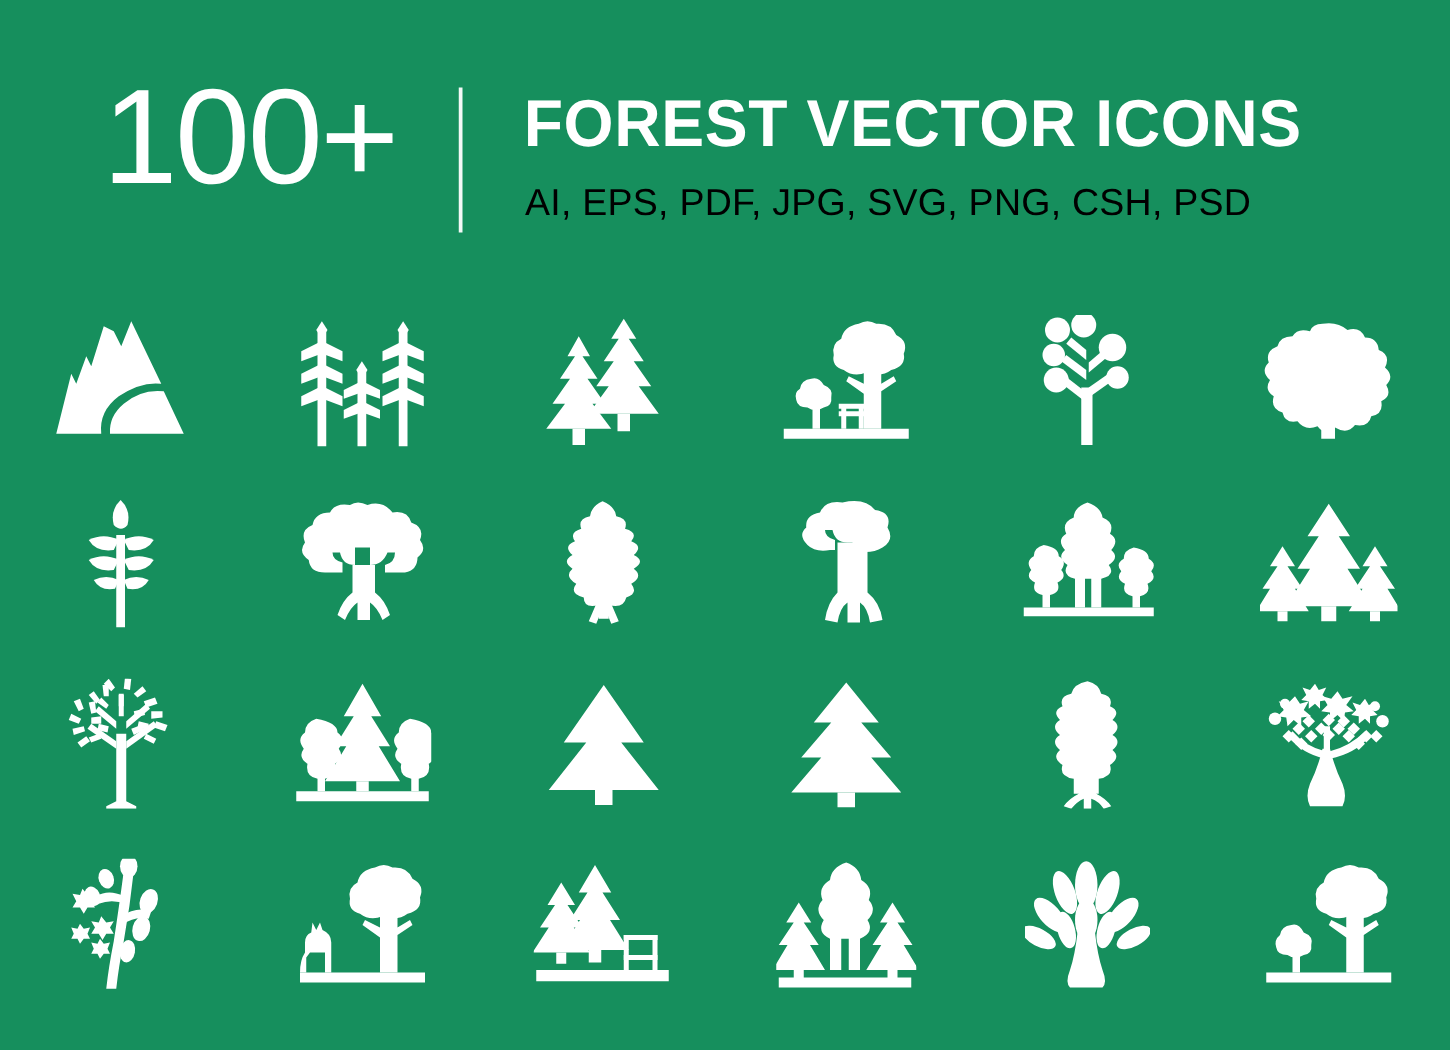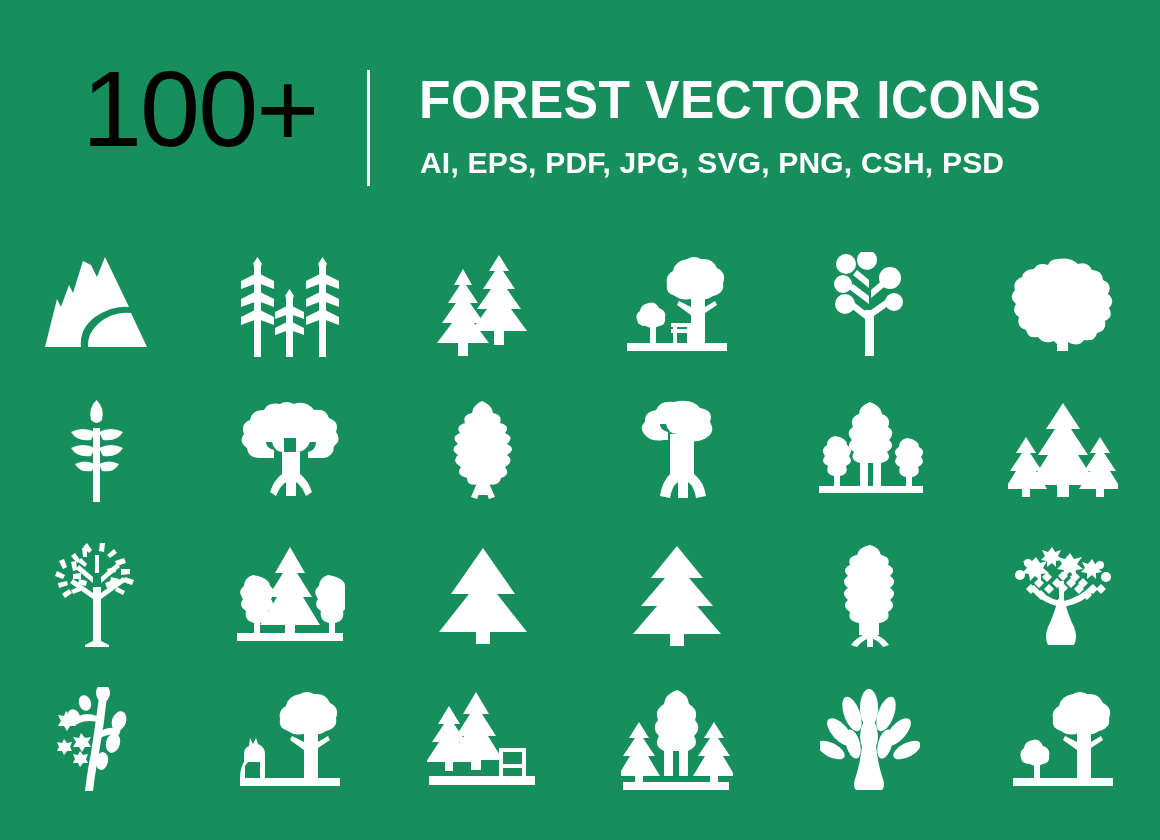--- a/index.html
+++ b/index.html
@@ -16,21 +16,21 @@
   
   .header{
     position:absolute;
     left:0;top:0;width:1160px;height:215px;
   }
   .count{
     position:absolute;
     left:82px;top:55px;
     width:260px;
     text-align:left;
-    color:#000000;
+    color:#ffffff;
     font-size:108px;
     line-height:108px;
     font-weight:300;
     letter-spacing:-2px;
     font-family:"Liberation Sans", sans-serif;
   }
   .divider{
     position:absolute;
     left:367px;top:70px;
     width:3px;height:116px;
@@ -45,24 +45,24 @@
     line-height:56px;
     font-weight:bold;
     letter-spacing:.5px;
     transform:scaleX(.97);
     transform-origin:left top;
     white-space:nowrap;
   }
   .subtitle{
     position:absolute;
     left:420px;top:146px;
-    color:#ffffff;
+    color:#000000;
     font-size:30px;
     line-height:34px;
-    font-weight:700;
+    font-weight:400;
     letter-spacing:.2px;
     white-space:nowrap;
   }
 
   
   .grid{
     position:absolute;
     left:0;top:232px;
     width:1160px;height:600px;
     display:grid;

